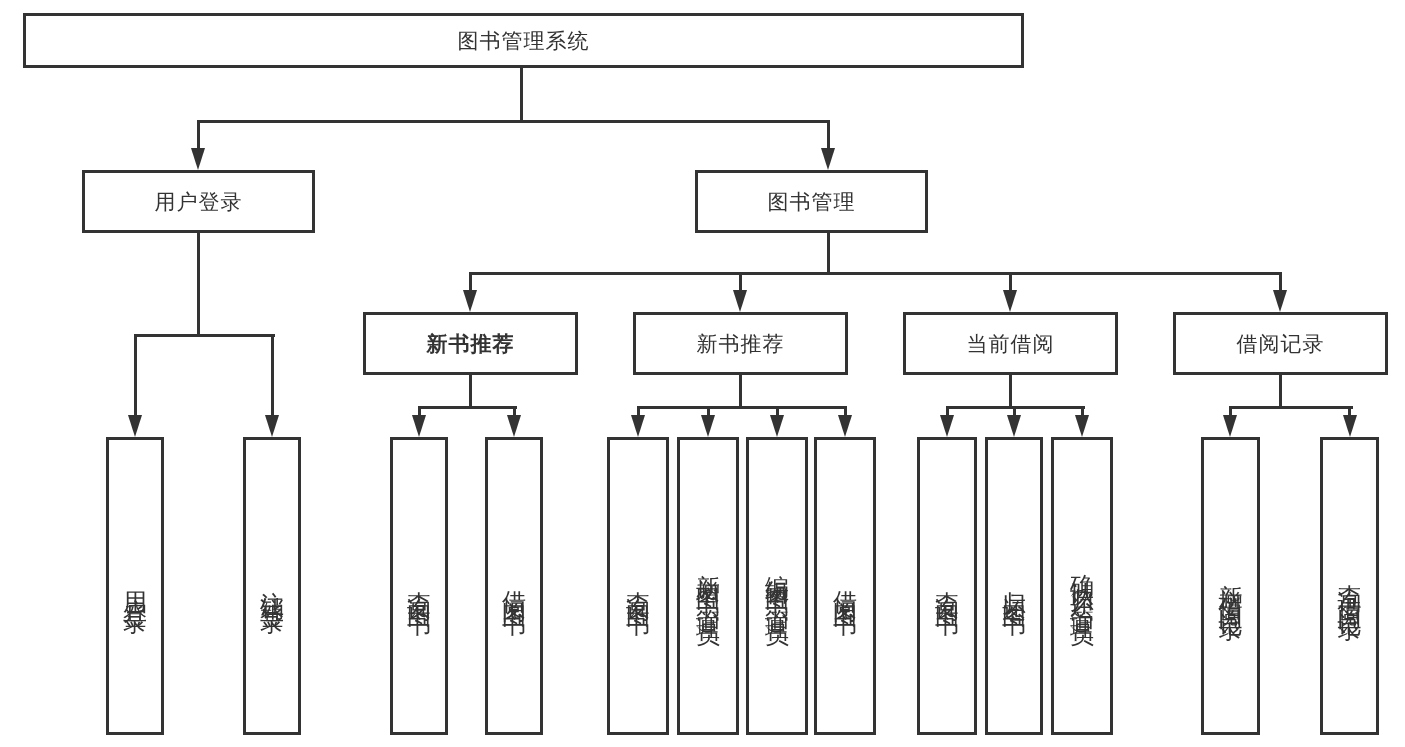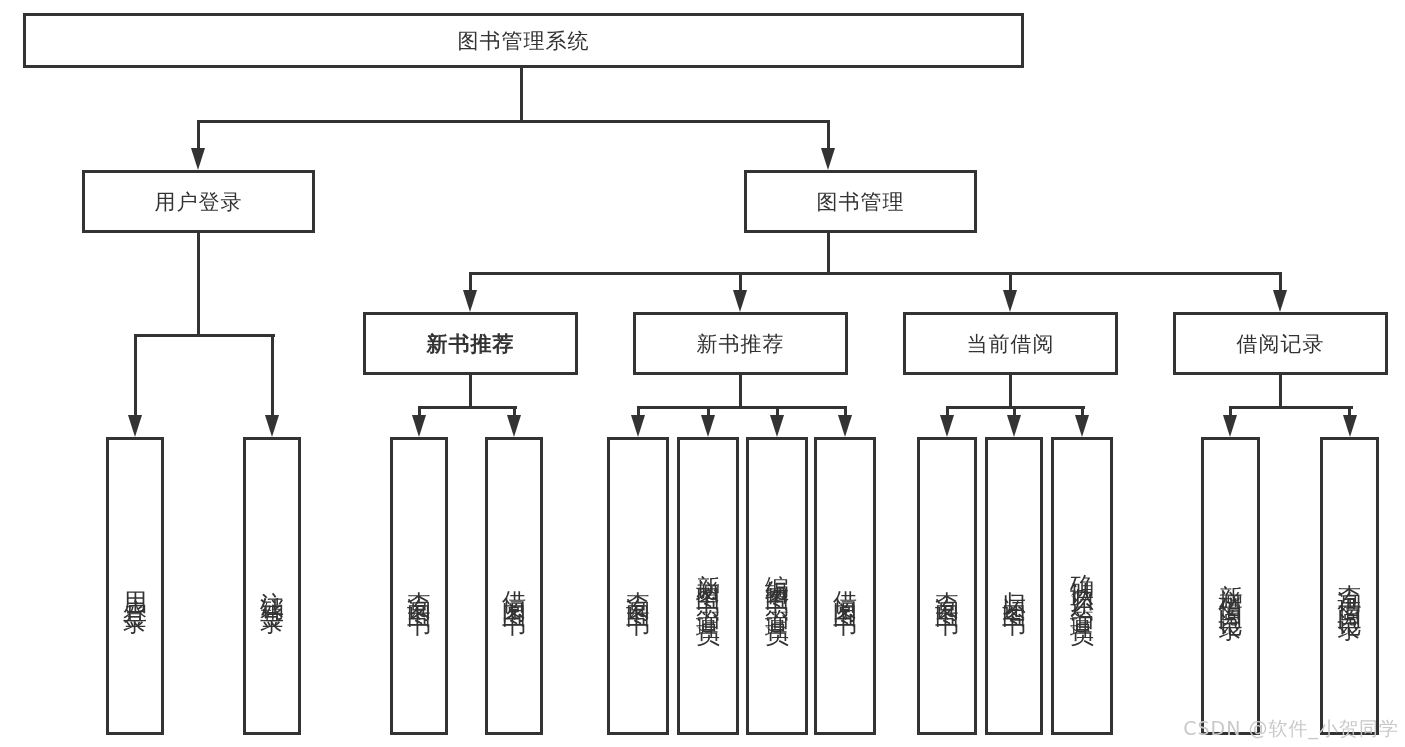--- a/index.html
+++ b/index.html
@@ -60,21 +60,21 @@
   <div class="line" style="left:520px; top:68px; width:3px; height:54px;"></div>
   <div class="line" style="left:197px; top:120px; width:633px; height:3px;"></div>
   <div class="line" style="left:197px; top:120px; width:3px; height:29px;"></div>
   <div class="arrowhead" style="left:191px; top:148px;"></div>
   <div class="line" style="left:827px; top:120px; width:3px; height:29px;"></div>
   <div class="arrowhead" style="left:821px; top:148px;"></div>
 
   <div class="node" style="left:82px; top:170px; width:233px; height:63px;">
     <span class="h-label">用户登录</span>
   </div>
-  <div class="node" style="left:744px; top:170px; width:233px; height:63px;">
+  <div class="node" style="left:695px; top:170px; width:233px; height:63px;">
     <span class="h-label">图书管理</span>
   </div>
 
   <div class="line" style="left:197px; top:233px; width:3px; height:103px;"></div>
   <div class="line" style="left:134px; top:334px; width:141px; height:3px;"></div>
   <div class="line" style="left:134px; top:334px; width:3px; height:83px;"></div>
   <div class="arrowhead" style="left:128px; top:415px;"></div>
   <div class="line" style="left:271px; top:334px; width:3px; height:83px;"></div>
   <div class="arrowhead" style="left:265px; top:415px;"></div>
 
@@ -173,15 +173,14 @@
     <span class="v-label">确认归还（管理员）</span>
   </div>
 
   <div class="node" style="left:1201px; top:437px; width:59px; height:298px;">
     <span class="v-label">新增借阅记录</span>
   </div>
   <div class="node" style="left:1320px; top:437px; width:59px; height:298px;">
     <span class="v-label">查询借阅记录</span>
   </div>
 
-  <div class="watermark">CSDN @软件_小贺同学</div>
 
 </div>
 
 </body></html>

